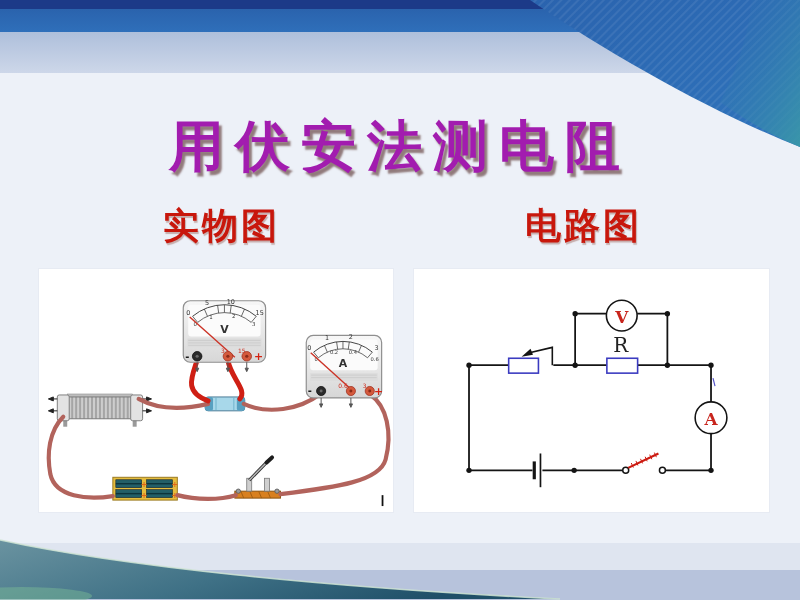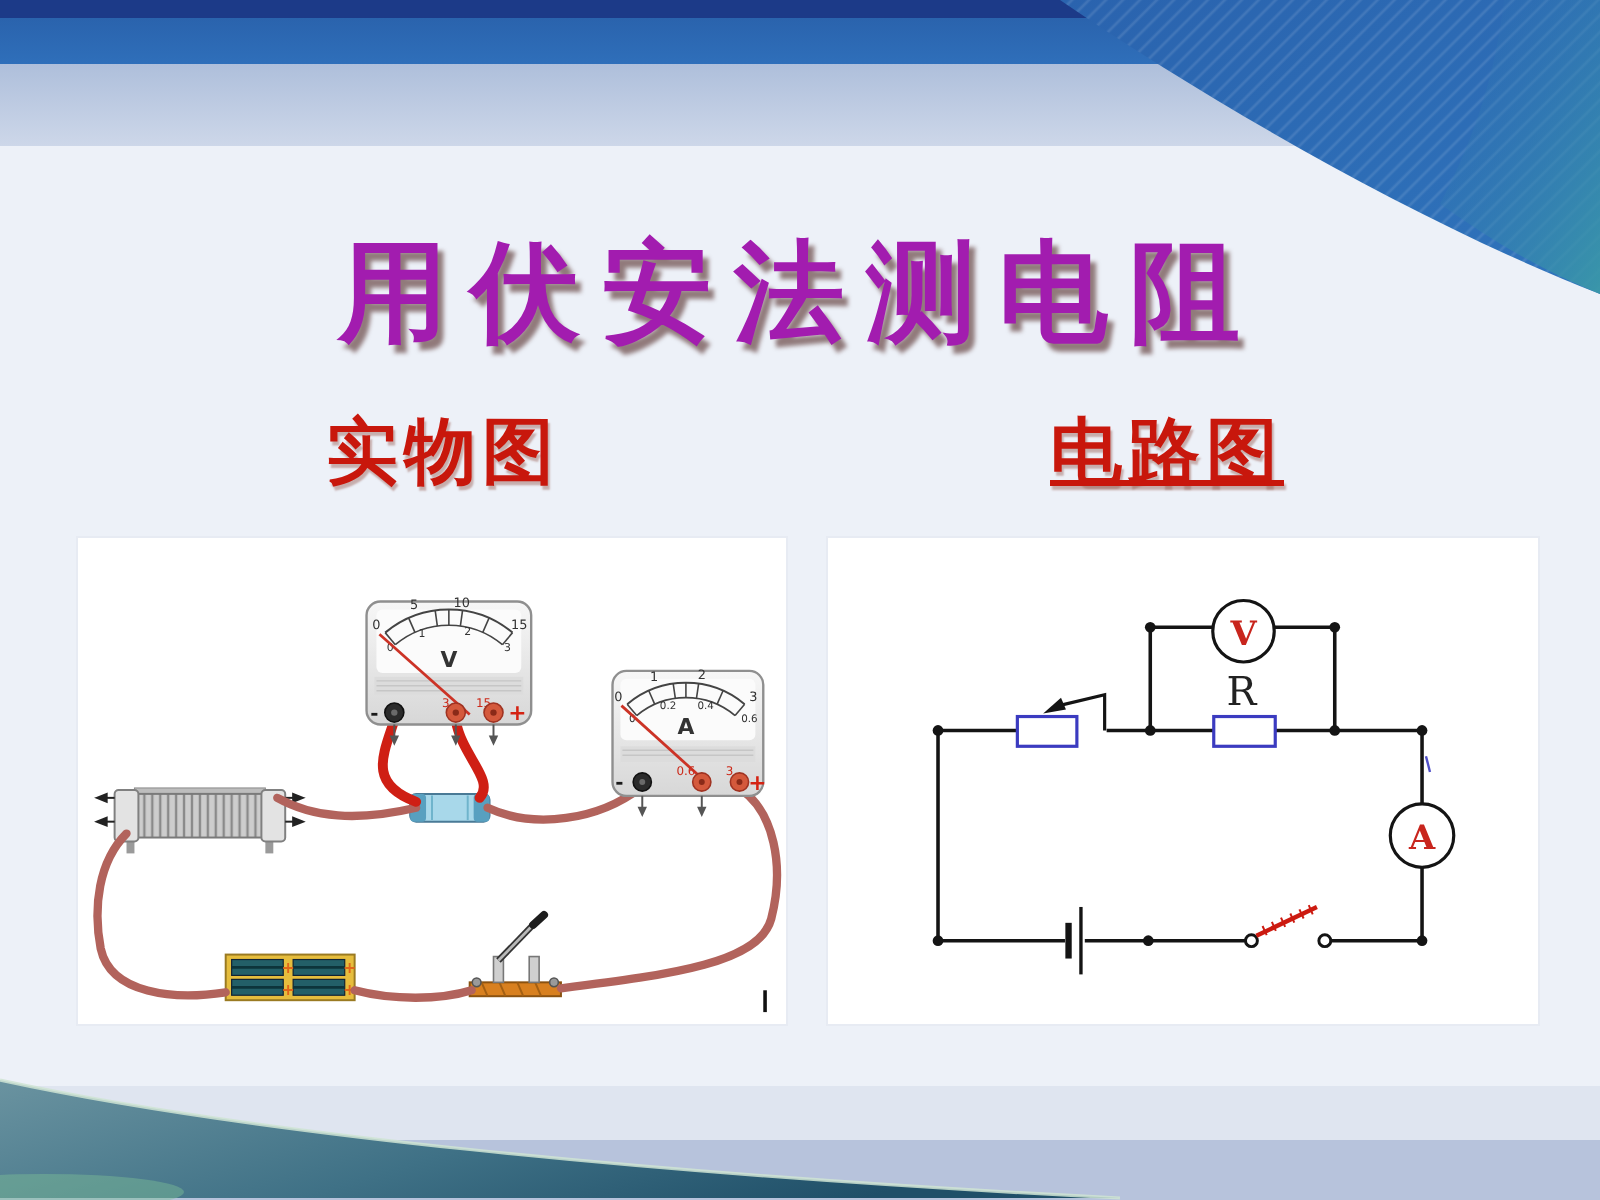--- a/index.html
+++ b/index.html
@@ -19,21 +19,21 @@
     position:absolute;left:0;right:0;top:110px;text-align:center;
     font-size:55px;font-weight:700;letter-spacing:11px;color:#a21caf;
     text-shadow:3px 4px 2px rgba(84,44,40,0.6);
     white-space:nowrap;
   }
   .panel-heading{
     position:absolute;top:202px;font-size:36px;font-weight:700;letter-spacing:3px;
     color:#c8170c;text-shadow:1px 2px 1px rgba(150,90,80,0.45);white-space:nowrap;
   }
   .heading-left{left:163px;font-family:Liberation Mono, monospace;}
-  .heading-right{left:525px;text-decoration:underline;}
+  .heading-right{left:525px;}
   .panel{position:absolute;top:268px;height:245px;background:#ffffff;border:1px solid #e7ebf3;box-sizing:border-box;}
   .panel-left{left:38px;width:356px;}
   .panel-right{left:413px;width:357px;}
   svg{display:block;}
   svg text{font-family:"DejaVu Sans", sans-serif;}
   svg text.serif{font-family:"DejaVu Serif", serif;}
 </style>
 </head>
 <body>
 

